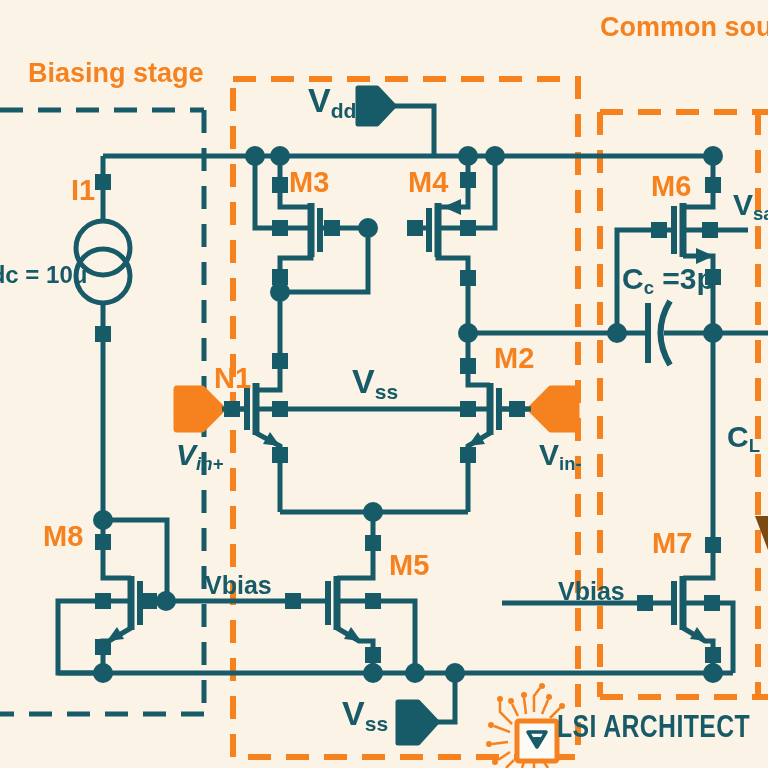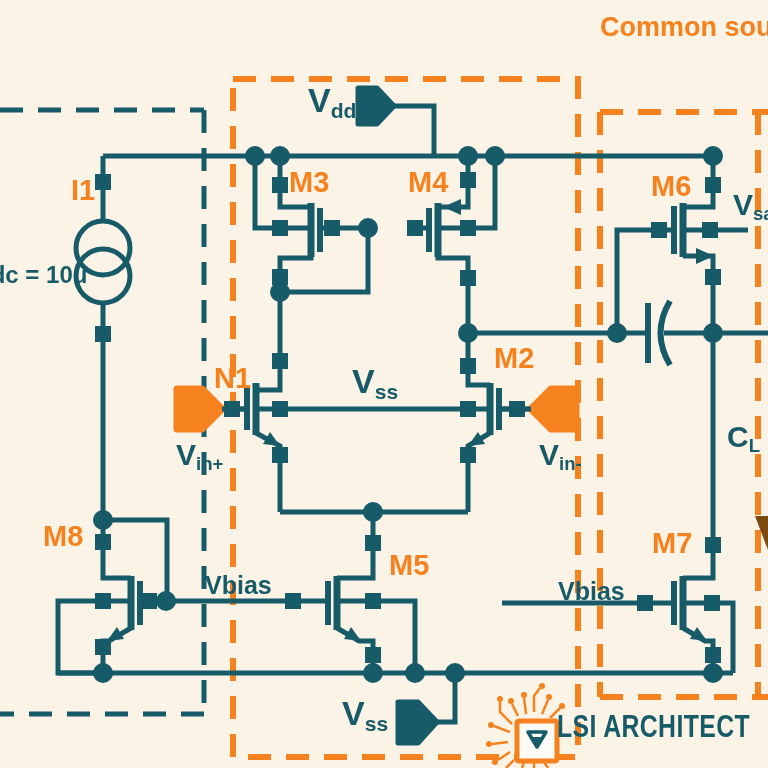--- a/index.html
+++ b/index.html
@@ -245,20 +245,21 @@
         <circle class="ldot" cx="489" cy="744" r="3"></circle>
     <path class="ltrace" d="M510 752 L498 760"></path>
         <circle class="ldot" cx="495" cy="762" r="3"></circle>
     <path class="ltrace" d="M514 760 L506 768 M524 762 L522 768 M534 763 L534 768 M544 762 L548 768"></path>
     <rect class="chip" x="517" y="721" width="40" height="40" rx="2"></rect>
     <path class="glyph" d="M528 732 L537 747 L546 732 Z"></path>
     <polygon class="glyph-fill" points="533,737 541,737 537,745"></polygon>
   </g>
 </svg>
 
+<div class="label stage-title" style="left:28px;top:60px;">Biasing stage</div>
 <div class="label stage-title" style="left:600px;top:14px;">Common source</div>
 
 <div class="label comp" style="left:71px;top:176px;">I1</div>
 <div class="label comp" style="left:289px;top:168px;">M3</div>
 <div class="label comp" style="left:408px;top:168px;">M4</div>
 <div class="label comp" style="left:651px;top:172px;">M6</div>
 <div class="label comp" style="left:214px;top:364px;">N1</div>
 <div class="label comp" style="left:494px;top:344px;">M2</div>
 <div class="label comp" style="left:43px;top:522px;">M8</div>
 <div class="label comp" style="left:389px;top:551px;">M5</div>
@@ -266,28 +267,31 @@
 
 <div class="label net" style="left:296px;top:83px;margin-left:12px;">
   <span>V</span><span class="sub">dd</span>
 </div>
 <div class="label net" style="left:352px;top:364px;">
   <span>V</span><span class="sub">ss</span>
 </div>
 <div class="label net" style="left:342px;top:696px;">
   <span>V</span><span class="sub">ss</span>
 </div>
-<div class="label net-sm" style="left:176px;top:440px;font-weight:700;position:absolute;white-space:nowrap;line-height:1;color:var(--teal);">
+<div class="label net-sm" style="left:176px;top:440px;font-weight:700;position:absolute;white-space:nowrap;line-height:1;color:var(--teal);font-style:italic;">
   <span>V</span><span class="sub">in+</span>
 </div>
 <div class="label net-sm" style="left:539px;top:440px;">
   <span>V</span><span class="sub">in-</span>
 </div>
 <div class="label net-xs" style="left:205px;top:573px;">Vbias</div>
 <div class="label net-xs" style="left:558px;top:579px;">Vbias</div>
+<div class="label net-sm" style="left:622px;top:264px;">
+  <span>C</span><span class="sub">c</span><span> =3p</span>
+</div>
 <div class="label net-sm" style="left:727px;top:422px;">
   <span>C</span><span class="sub">L</span><span> =</span>
 </div>
 <div class="label net-sm" style="left:733px;top:190px;">
   <span>V</span><span class="sub">sal</span>
 </div>
 <div class="label net-id" style="left:-16px;top:263px;">Idc = 10u</div>
 
 <div class="label brand" style="left:557px;top:711px;">LSI ARCHITECT</div>
 

